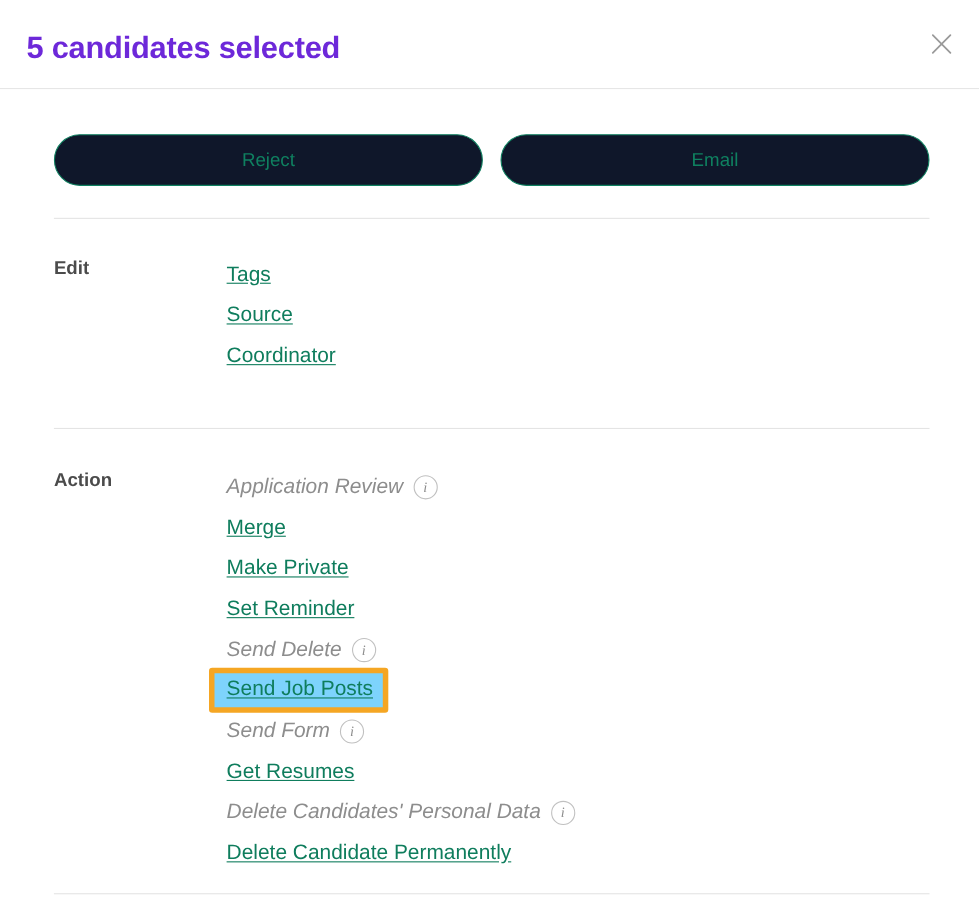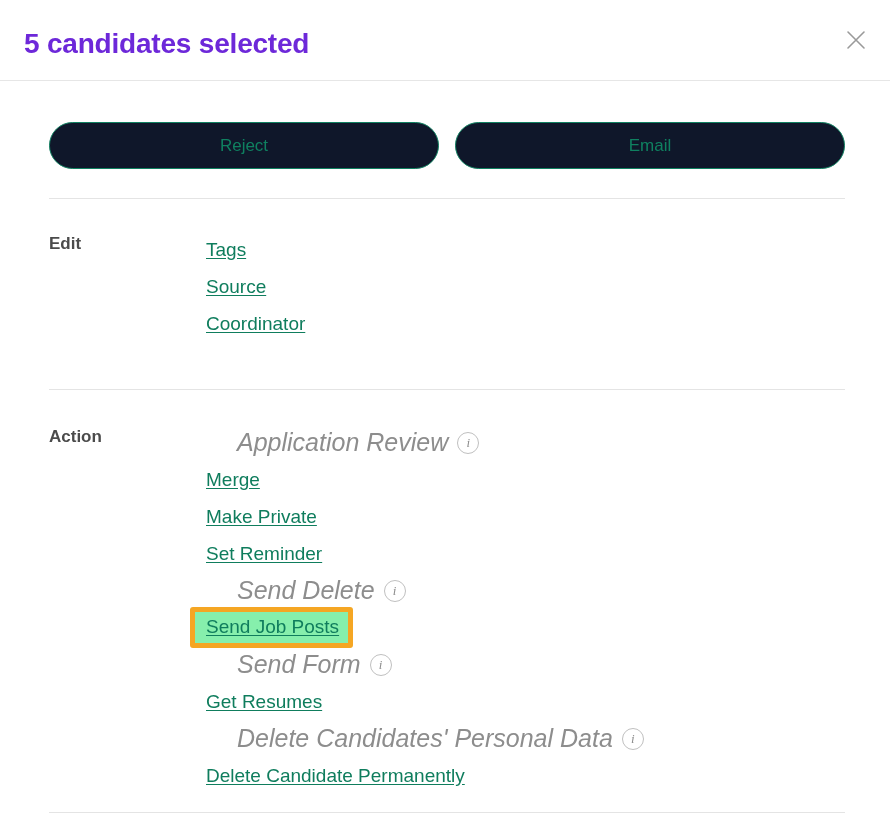--- a/index.html
+++ b/index.html
@@ -120,25 +120,24 @@
   .action-link {
     font-size: 19px;
     color: #0f7d5d;
     text-decoration: underline;
     text-underline-offset: 2px;
     cursor: pointer;
     white-space: nowrap;
   }
 
   .action-disabled {
-    font-size: 25px;
+    font-size: 19px;
     color: #8d8d8d;
     font-style: italic;
     white-space: nowrap;
-    margin-left: 31px;
   }
 
   .info-icon {
     display: inline-flex;
     align-items: center;
     justify-content: center;
     width: 22px;
     height: 22px;
     margin-left: 9px;
     border: 1px solid #c0c0c0;
@@ -155,21 +154,21 @@
 
   
   .highlight-box {
     display: inline-flex;
     align-items: center;
     box-sizing: border-box;
     border: 5px solid #f5a623;
     border-radius: 3px;
     padding: 4px 9px 5px 11px;
     margin-left: -16px;
-    background: #86efac;
+    background: #7dd3fc;
     justify-content: center;
   }
   .highlight-box .action-link { line-height: 1.12; }
 </style>
 </head>
 <body>
 
 <div class="panel-header">
   <div class="panel-title">5 candidates selected</div>
   <button class="close-button">

